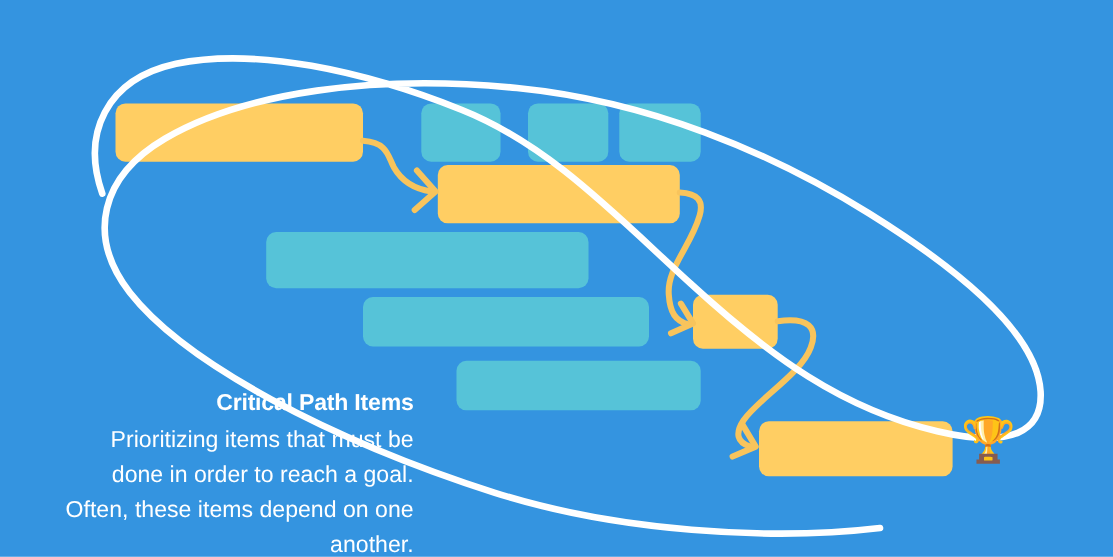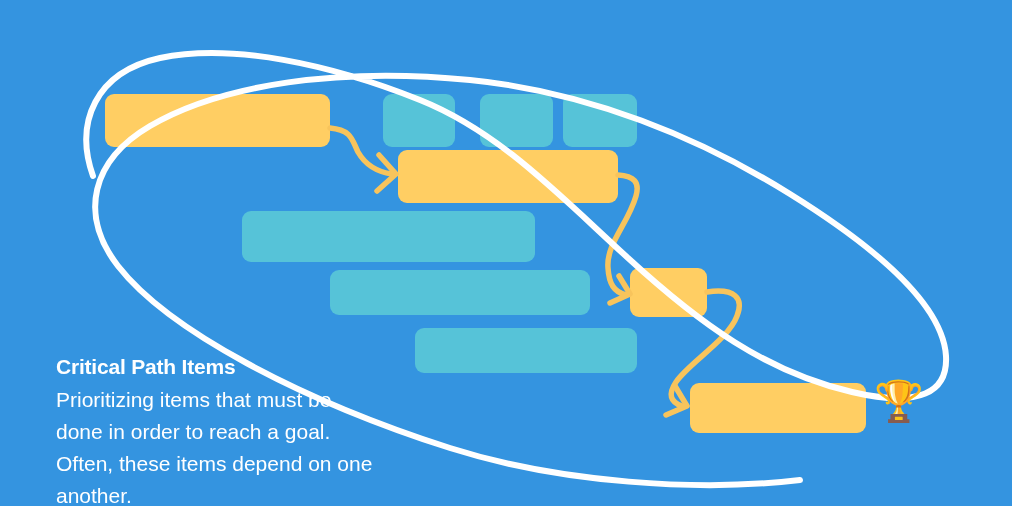--- a/index.html
+++ b/index.html
@@ -11,20 +11,21 @@
     height: 506px;
     overflow: hidden;
     font-family: "Liberation Sans", sans-serif;
   }
   #canvas {
     position: relative;
     width: 1012px;
     height: 506px;
     background: #3494e0;
     overflow: hidden;
+    text-align: right;
   }
   .layer {
     position: absolute;
     left: 0;
     top: 0;
     width: 1012px;
     height: 506px;
   }
   .bar {
     position: absolute;

